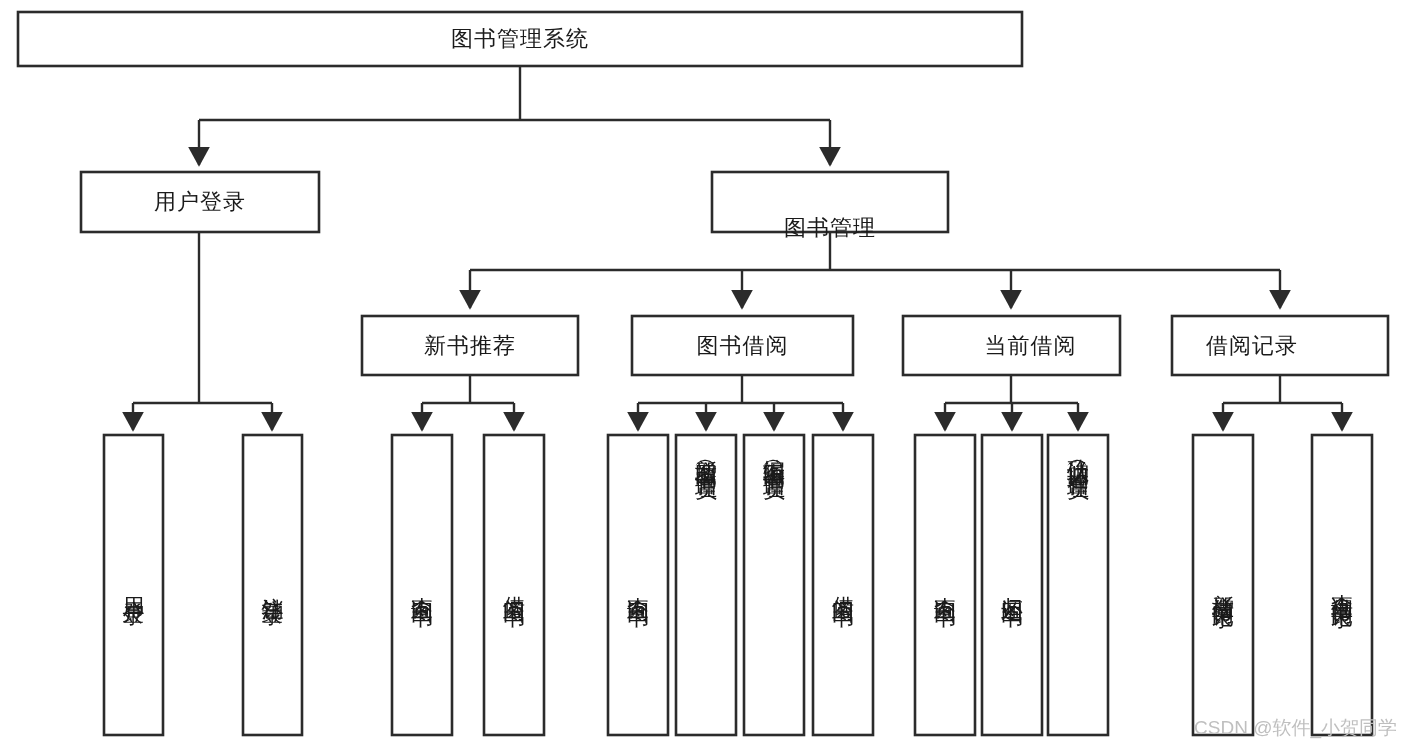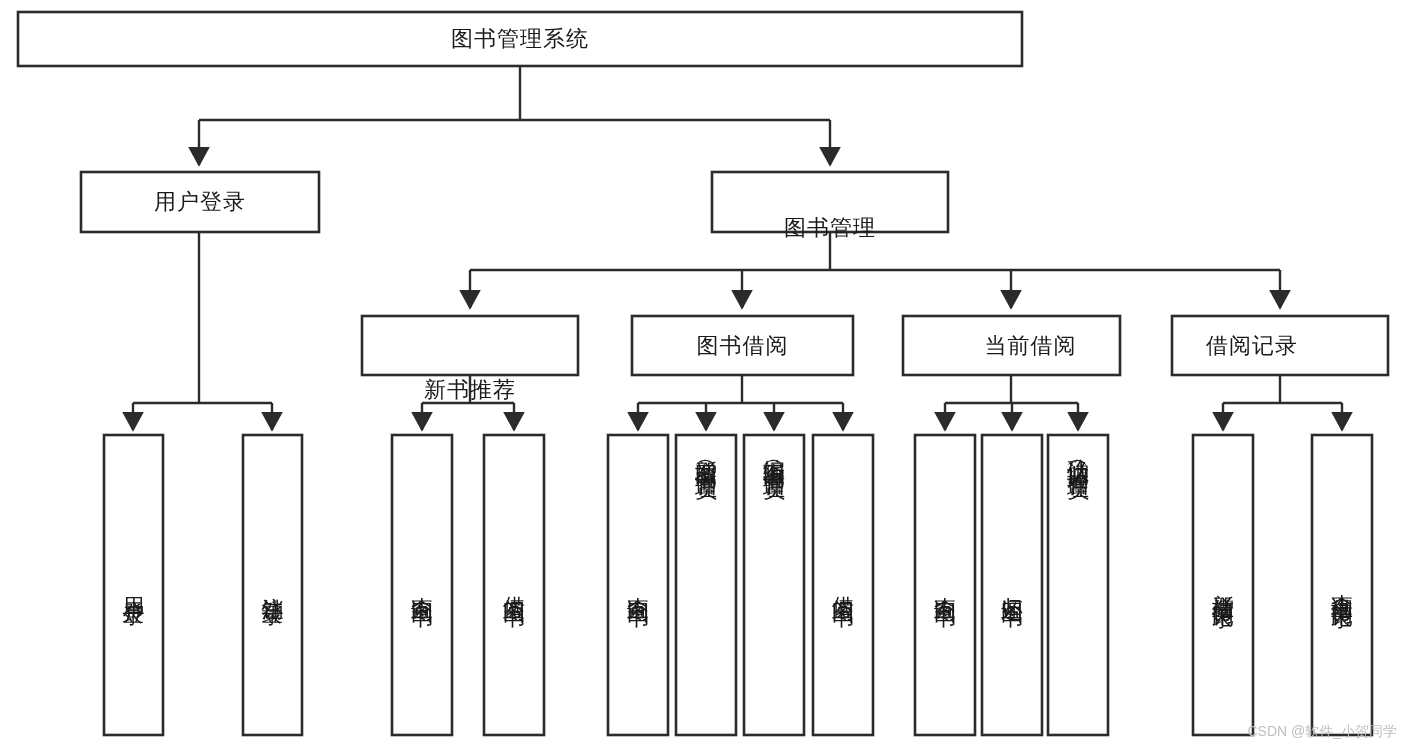--- a/index.html
+++ b/index.html
@@ -39,21 +39,21 @@
   }
   .arrow-head {
     fill: #2b2b2b;
     stroke: none;
   }
   .watermark {
     position: absolute;
     right: 8px;
     bottom: 6px;
     font-family: "Liberation Sans", "DejaVu Sans", sans-serif;
-    font-size: 14px;
+    font-size: 19px;
     color: #bfbfbf;
     white-space: nowrap;
     user-select: none;
   }
   .vtext-box {
     position: absolute;
     display: flex;
     align-items: center;
     justify-content: center;
     box-sizing: border-box;
@@ -188,21 +188,21 @@
     <span class="htext">图书管理系统</span>
   </div>
 
   <div class="htext-box" style="left:81px; top:172px; width:238px; height:60px;">
     <span class="htext">用户登录</span>
   </div>
   <div class="htext-box" style="left:712px; top:172px; width:236px; height:60px;margin-top:26px;">
     <span class="htext">图书管理</span>
   </div>
 
-  <div class="htext-box" style="left:362px; top:316px; width:216px; height:59px;margin-top:44px;">
+  <div class="htext-box" style="left:362px; top:316px; width:216px; height:59px;">
     <span class="htext">新书推荐</span>
   </div>
   <div class="htext-box" style="left:632px; top:316px; width:221px; height:59px;">
     <span class="htext">图书借阅</span>
   </div>
   <div class="htext-box" style="left:903px; top:316px; width:255px; height:59px;">
     <span class="htext">当前借阅</span>
   </div>
   <div class="htext-box" style="left:1144px; top:316px; width:216px; height:59px;">
     <span class="htext">借阅记录</span>

